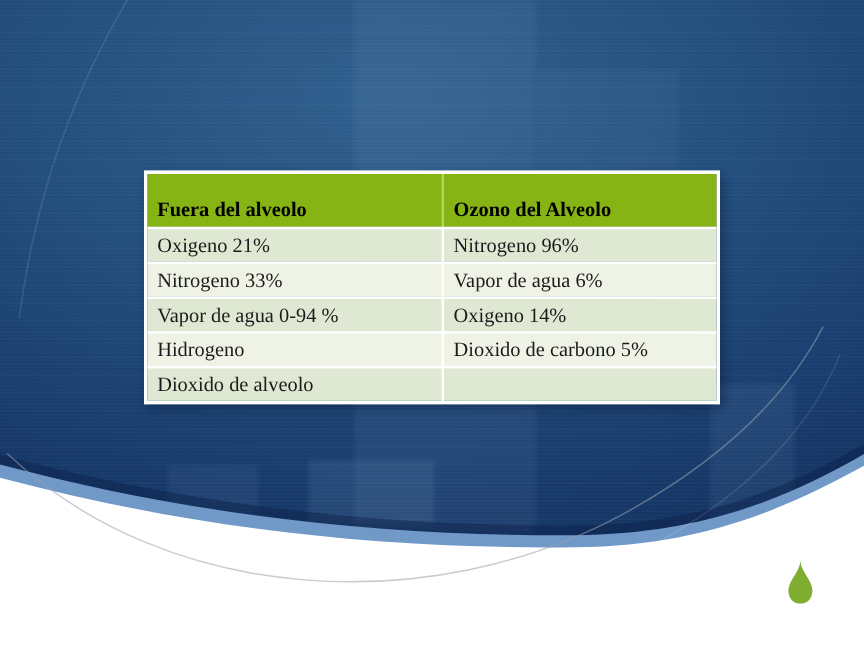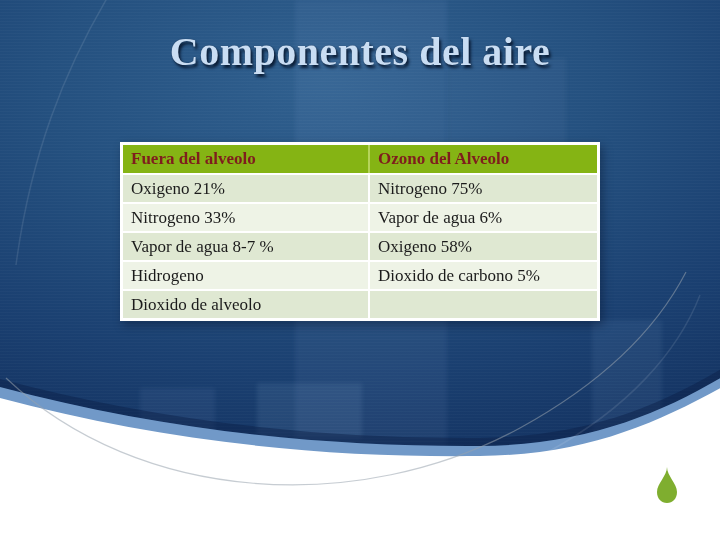--- a/index.html
+++ b/index.html
@@ -29,22 +29,22 @@
     text-shadow: 2px 3px 3px rgba(6,20,42,0.9), 0 0 1px rgba(6,20,42,0.6);
   }
   .comp-table {
     position:absolute; left:120px; top:142px; width:480px;
     border-collapse:separate; border-spacing:0;
     border:3px solid #ffffff;
     box-shadow: 3px 4px 9px rgba(0,10,30,0.35);
     font-size:17px; color:#1b1b1b; table-layout:fixed;
   }
   .comp-table th {
-    background:#85b414; color:#7f1d1d; font-weight:bold; text-align:left;
-    height:25px; padding:1px 8px 2px 8px; font-size:17px;
+    background:#85b414; color:#000000; font-weight:bold; text-align:left;
+    height:25px; padding:17px 8px 2px 8px; font-size:17px;
   }
   .comp-table th:first-child { width:229px; border-right:2px solid #b5d45a; }
   .comp-table td {
     height:27px; padding:0 8px; vertical-align:middle;
     border-top:2px solid #ffffff;
     margin-top:28px;
   }
   .comp-table td:first-child { border-right:2px solid #ffffff; }
   .comp-table tbody tr:nth-child(odd)  td { background:#dfe8d2; }
   .comp-table tbody tr:nth-child(even) td { background:#eef3e6; }
@@ -71,41 +71,40 @@
 
     <path d="M-4,386 C160,430 320,447 480,446 C585,445 658,415 724,376 L724,546 L-4,546 Z" fill="#7199c8"></path>
 
     <path d="M-4,397 C160,441 320,458 480,456 C585,455 655,424 724,386 L724,546 L-4,546 Z" fill="#ffffff"></path>
 
     <path d="M6,378 C140,505 360,515 520,428 C600,384 655,332 686,272" stroke="#98a2ad" stroke-opacity="0.55" stroke-width="1.2" fill="none"></path>
 
     <path d="M548,452 C628,408 678,352 700,295" stroke="#ffffff" stroke-opacity="0.10" stroke-width="1.5" fill="none"></path>
   </svg>
 
-  <h1 class="title">Componentes del aire</h1>
 
   <table class="comp-table">
     <thead>
       <tr>
         <th>Fuera del alveolo</th>
         <th>Ozono del Alveolo</th>
       </tr>
     </thead>
     <tbody>
       <tr>
         <td>Oxigeno 21%</td>
-        <td>Nitrogeno 75%</td>
+        <td>Nitrogeno 96%</td>
       </tr>
       <tr>
         <td>Nitrogeno 33%</td>
         <td>Vapor de agua 6%</td>
       </tr>
       <tr>
-        <td>Vapor de agua 8-7 %</td>
-        <td>Oxigeno 58%</td>
+        <td>Vapor de agua 0-94 %</td>
+        <td>Oxigeno 14%</td>
       </tr>
       <tr>
         <td>Hidrogeno</td>
         <td>Dioxido de carbono 5%</td>
       </tr>
       <tr>
         <td>Dioxido de alveolo</td>
         <td></td>
       </tr>
     </tbody>

